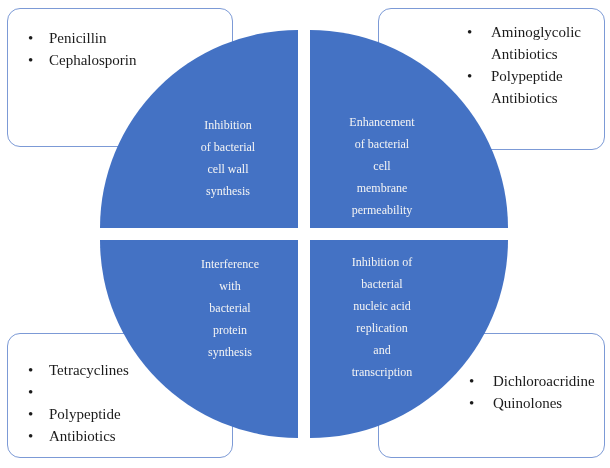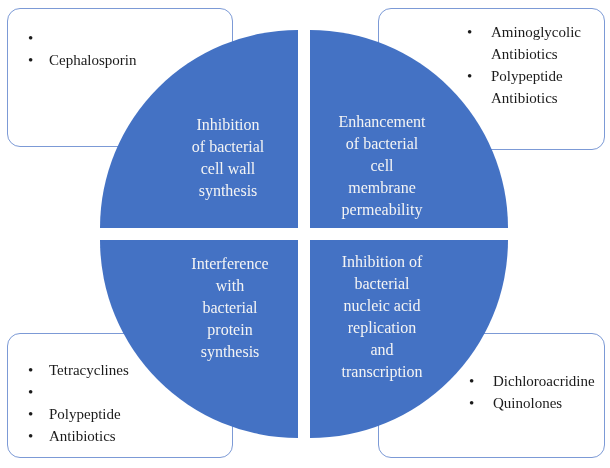--- a/index.html
+++ b/index.html
@@ -52,40 +52,41 @@
   #quad-tr { left: 310px; top: 30px;  border-radius: 0 198px 0 0; }
   #quad-bl { left: 100px; top: 240px; border-radius: 0 0 0 198px; }
   #quad-br { left: 310px; top: 240px; border-radius: 0 0 198px 0; }
 
   
   .qlabel {
     position: absolute;
     z-index: 3;
     transform: translate(-50%, -50%);
     color: #F4F4F4;
-    font-size: 16px;
+    font-size: 12px;
     line-height: 22px;
     text-align: center;
     white-space: pre-line;
     width: 170px;
   }
   #qlabel-tl { left: 228px; top: 158px; }
   #qlabel-tr { left: 382px; top: 166px; }
   #qlabel-bl { left: 230px; top: 308px; text-align: center; }
   #qlabel-br { left: 382px; top: 317px; }
 </style>
 </head>
 <body>
 
 <div class="stage">
 
   <div class="cbox" id="box-tl">
     <ul>
       <li>
           <span class="bullet">•</span>
+          <span class="itm">Penicillin</span>
         </li>
       <li>
           <span class="bullet">•</span>
           <span class="itm">Cephalosporin</span>
         </li>
     </ul>
   </div>
 
   <div class="cbox" id="box-tr">
     <ul>

